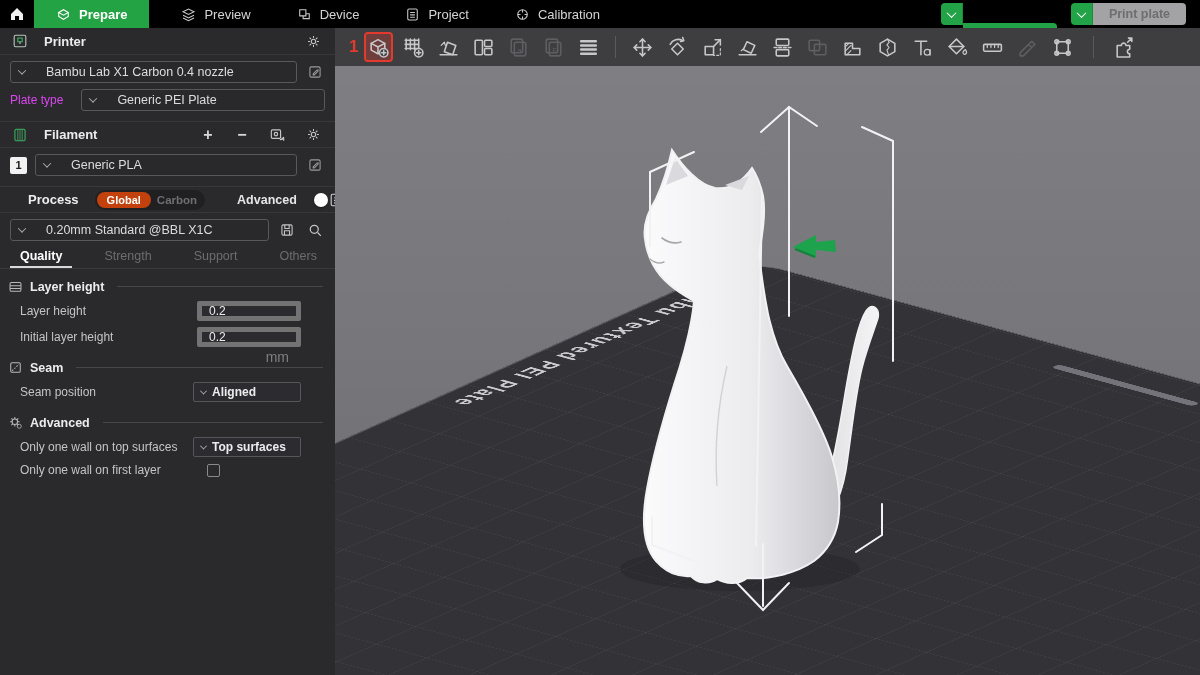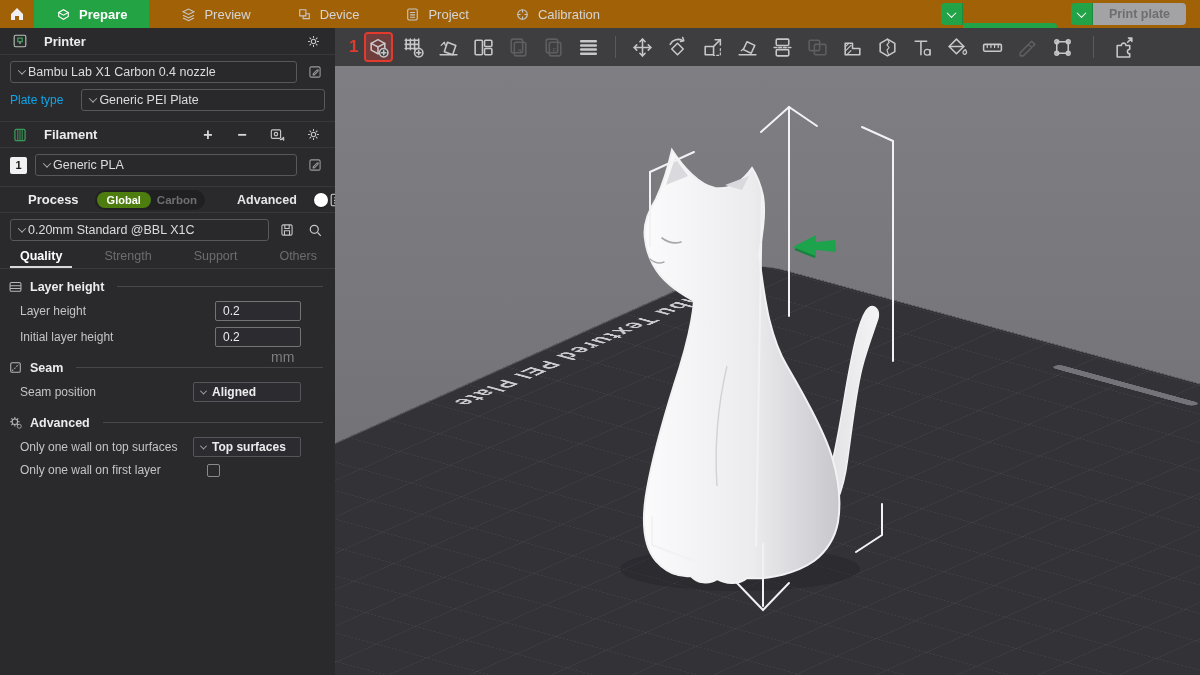--- a/index.html
+++ b/index.html
@@ -2,21 +2,21 @@
 <html><head>
 <meta charset="utf-8">
 <style>
   * { margin:0; padding:0; box-sizing:border-box; }
   html,body { width:1200px; height:675px; overflow:hidden; background:#1d1d1f;
     font-family:"Liberation Sans","DejaVu Sans",sans-serif; }
   .app { position:relative; width:1200px; height:675px; }
 
   
   .topbar { position:absolute; left:0; top:0; width:1200px; height:28px;
-    background:#a16207; display:flex; align-items:center; }
+    background:#000000; display:flex; align-items:center; }
   .homebtn { width:34px; height:28px; display:flex; align-items:center; justify-content:center; }
   .tab { display:flex; align-items:center; gap:8px; height:28px; padding:0 14px;
     color:#d4d4d6; font-size:13px; }
   .tab.active { background:#23a343; color:#fff; font-weight:bold; padding:0 22px; }
   .tab + .tab { margin-left:18px; }
   .tbspacer { flex:1; }
   .btngroup { display:flex; align-items:center; margin-right:14px; height:22px; }
   .chevbox { width:22px; height:22px; background:#23a347; border-radius:4px 0 0 4px;
     display:flex; align-items:center; justify-content:center; border-right:1px solid #1b8a3c; }
   .mainbtn { height:22px; padding:0 16px; border-radius:0 4px 4px 0; font-size:12.5px;
@@ -26,48 +26,48 @@
   .chev { width:7px; height:7px; border-left:1.6px solid #fff; border-bottom:1.6px solid #fff;
     transform:rotate(-45deg) translate(1px,-1px); display:inline-block; }
 
   
   .sidebar { position:absolute; left:0; top:28px; width:335px; height:647px;
     background:#2a2a2d; color:#d6d6d8; }
   .shead { display:flex; align-items:center; height:27px; padding:0 12px; gap:16px;
     border-bottom:1px solid #38383c; font-size:13px; font-weight:bold; color:#ececee; }
   .sp { flex:1; }
   .srow { display:flex; align-items:center; padding:6px 10px 4px 10px; gap:8px; }
-  .combo { display:flex; align-items:center; gap:3px; background:#29292c;
+  .combo { display:flex; align-items:center; gap:21px; background:#29292c;
     border:1px solid #57575c; border-radius:3px; height:22px; padding:0 8px;
     color:#dcdcde; font-size:12.5px; flex:1; white-space:nowrap; overflow:hidden; }
   .combo .chev { border-color:#aaaaae; width:6px; height:6px; }
-  .label { font-size:12px; color:#0ea5e9; }
+  .label { font-size:12px; color:#d946ef; }
   .slotbadge { width:17px; height:17px; background:#f2f2f2; color:#1a1a1a; font-size:11px;
     font-weight:bold; display:flex; align-items:center; justify-content:center; border-radius:2px; }
   .iconbtn { width:20px; height:20px; display:flex; align-items:center; justify-content:center; }
   .pm { color:#d8d8da; font-size:16px; width:18px; text-align:center; line-height:18px; }
   .scopewrap { background:#202023; border-radius:10px; display:flex; align-items:center;
     padding:2px 8px 2px 2px; gap:6px; }
-  .pill { background:#4d7c0f; color:#fff; border-radius:9px; font-size:11px; font-weight:bold;
+  .pill { background:#c2410c; color:#fff; border-radius:9px; font-size:11px; font-weight:bold;
     padding:2px 10px; }
   .objlbl { color:#6f6f72; font-size:11.5px; }
   .advlbl { font-size:12.5px; color:#e6e6e8; font-weight:bold; }
   .toggle { width:30px; height:16px; border-radius:8px; background:#cfcfd3; position:relative; }
   .knob { position:absolute; left:1px; top:1px; width:14px; height:14px; border-radius:50%;
     background:#fff; box-shadow:0 1px 2px rgba(0,0,0,.4); }
   .ptabs { display:flex; align-items:flex-end; gap:0; padding:0 10px; height:24px;
     border-bottom:1px solid #3a3a3e; }
   .ptab { font-size:12.5px; color:#6d6d70; padding:0 10px 5px 10px; margin-right:22px; }
   .ptab.active { color:#fff; font-weight:bold; border-bottom:2px solid #d8d8da; padding-bottom:3px; }
   .ghead { display:flex; align-items:center; gap:7px; padding:10px 12px 4px 8px;
     font-size:12.5px; font-weight:bold; color:#ececee; }
   .ghead::after { content:""; flex:1; height:1px; background:#47474b; margin-left:6px; }
   .prow { display:flex; align-items:center; padding:3px 34px 3px 20px; }
   .plabel { flex:1; font-size:12px; color:#c4c4c6; }
-  .num { width:86px; height:20px; background:#2c2c30; border:1px solid #737373;
+  .num { width:104px; height:20px; background:#2c2c30; border:5px solid #737373;
     border-radius:2px; display:flex; align-items:center; padding:0 7px; }
   .num input { background:none; border:0; outline:0; color:#ececee; width:48px; font-size:12px;
     font-family:inherit; }
   .unit { margin-left:auto; color:#7e7e82; font-size:14px;margin-top:39px; }
   .psel { width:108px; height:20px; background:#2c2c30; border:1px solid #55555a; border-radius:2px;
     display:flex; align-items:center; gap:6px; padding:0 7px; color:#ececee; font-size:12px; font-weight:bold; }
   .psel .chev { border-color:#aaaaae; width:5px; height:5px; }
   .checkbox { width:13px; height:13px; border:1px solid #8a8a8e; border-radius:2px; background:transparent; }
 
   

